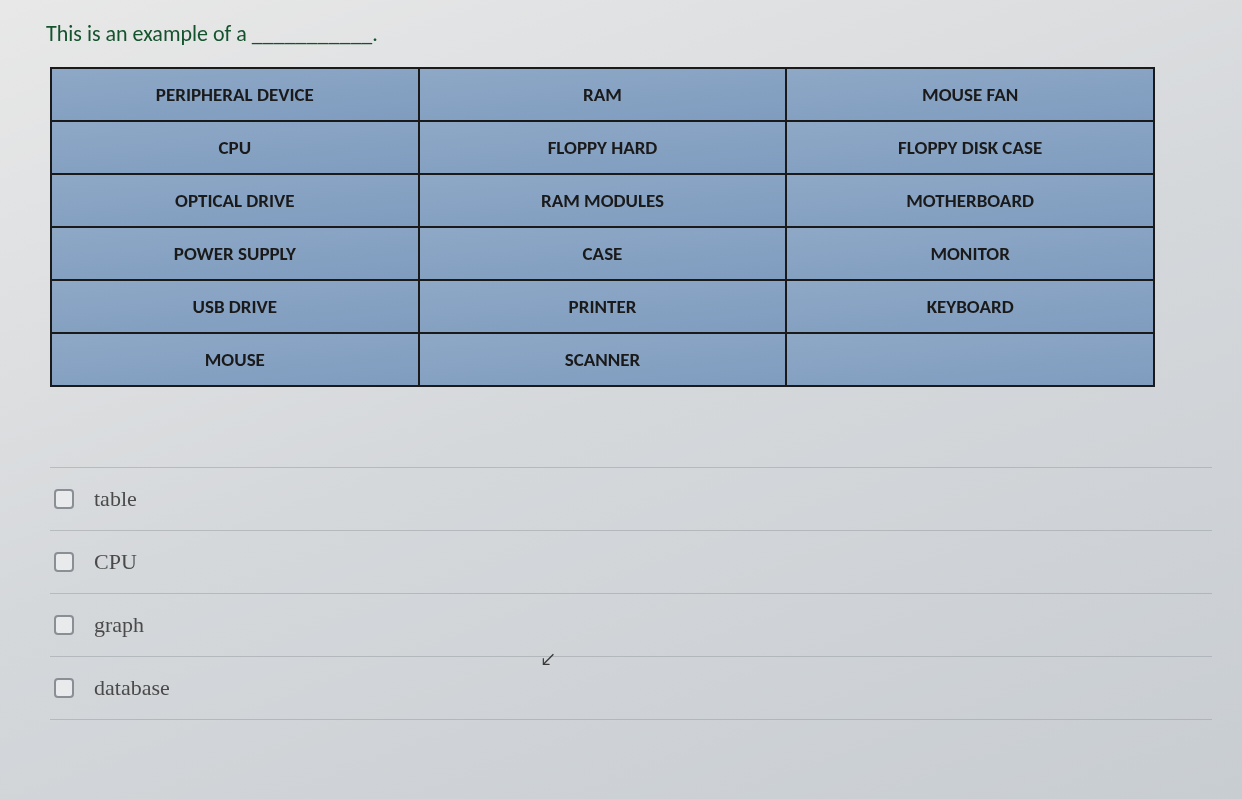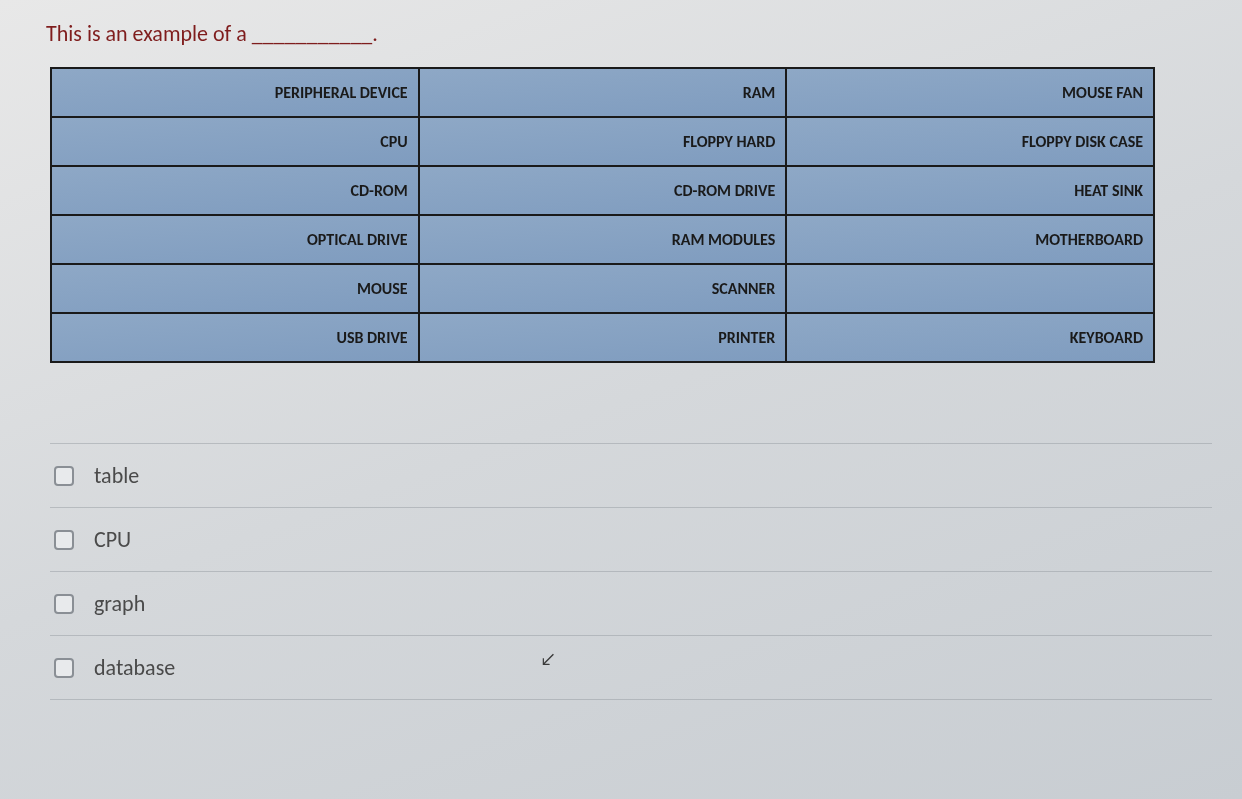--- a/index.html
+++ b/index.html
@@ -10,51 +10,52 @@
     body {
       font-family: Calibri, "Segoe UI", Arial, sans-serif;
       background: linear-gradient(160deg, #e8e8e8 0%, #d5d8db 50%, #c8cdd2 100%);
       width: 1242px;
       height: 799px;
       padding: 20px 30px 30px 50px;
       overflow: hidden;
     }
     .question-text {
       font-size: 22px;
-      color: #7f1d1d;
+      color: #14532d;
       margin-bottom: 20px;
       margin-left: -4px;
     }
     .data-table {
       border-collapse: collapse;
       width: 1105px;
       margin-bottom: 80px;
     }
     .data-table td {
       border: 2px solid #1a1a1a;
       background: linear-gradient(175deg, #8ea8c6 0%, #7f9cbf 100%);
       color: #1a1a1a;
       font-weight: bold;
-      font-size: 16px;
-      text-align: right;
+      font-size: 19px;
+      text-align: center;
       padding: 14px 10px;
       height: 34px;
       width: 33.33%;
     }
     .data-table td.empty {
       background: linear-gradient(175deg, #8ea8c6 0%, #7f9cbf 100%);
     }
     .options {
       margin-left: 0;
     }
     .option-row {
       display: flex;
       align-items: center;
       padding: 18px 0;
       border-bottom: 1px solid rgba(150,156,162,0.5);
+      font-family: Liberation Serif, serif;
     }
     .option-row:first-child {
       border-top: 1px solid rgba(150,156,162,0.5);
     }
     .checkbox {
       width: 20px;
       height: 20px;
       border: 2px solid #8a8f95;
       border-radius: 4px;
       background: #e8eaec;
@@ -87,38 +88,38 @@
       <td>PERIPHERAL DEVICE</td>
       <td>RAM</td>
       <td>MOUSE FAN</td>
     </tr>
     <tr>
       <td>CPU</td>
       <td>FLOPPY HARD</td>
       <td>FLOPPY DISK CASE</td>
     </tr>
     <tr>
-      <td>CD-ROM</td>
-      <td>CD-ROM DRIVE</td>
-      <td>HEAT SINK</td>
-    </tr>
-    <tr>
       <td>OPTICAL DRIVE</td>
       <td>RAM MODULES</td>
       <td>MOTHERBOARD</td>
     </tr>
     <tr>
-      <td>MOUSE</td>
-      <td>SCANNER</td>
-      <td class="empty"></td>
+      <td>POWER SUPPLY</td>
+      <td>CASE</td>
+      <td>MONITOR</td>
     </tr>
     <tr>
       <td>USB DRIVE</td>
       <td>PRINTER</td>
       <td>KEYBOARD</td>
+    </tr>
+    <tr>
+      <td>MOUSE</td>
+      <td>SCANNER</td>
+      <td class="empty"></td>
     </tr>
   </tbody>
 </table>
 
 <div class="options">
   <div class="option-row">
     <div class="checkbox"></div>
     <span class="option-label">table</span>
   </div>
   <div class="option-row">

